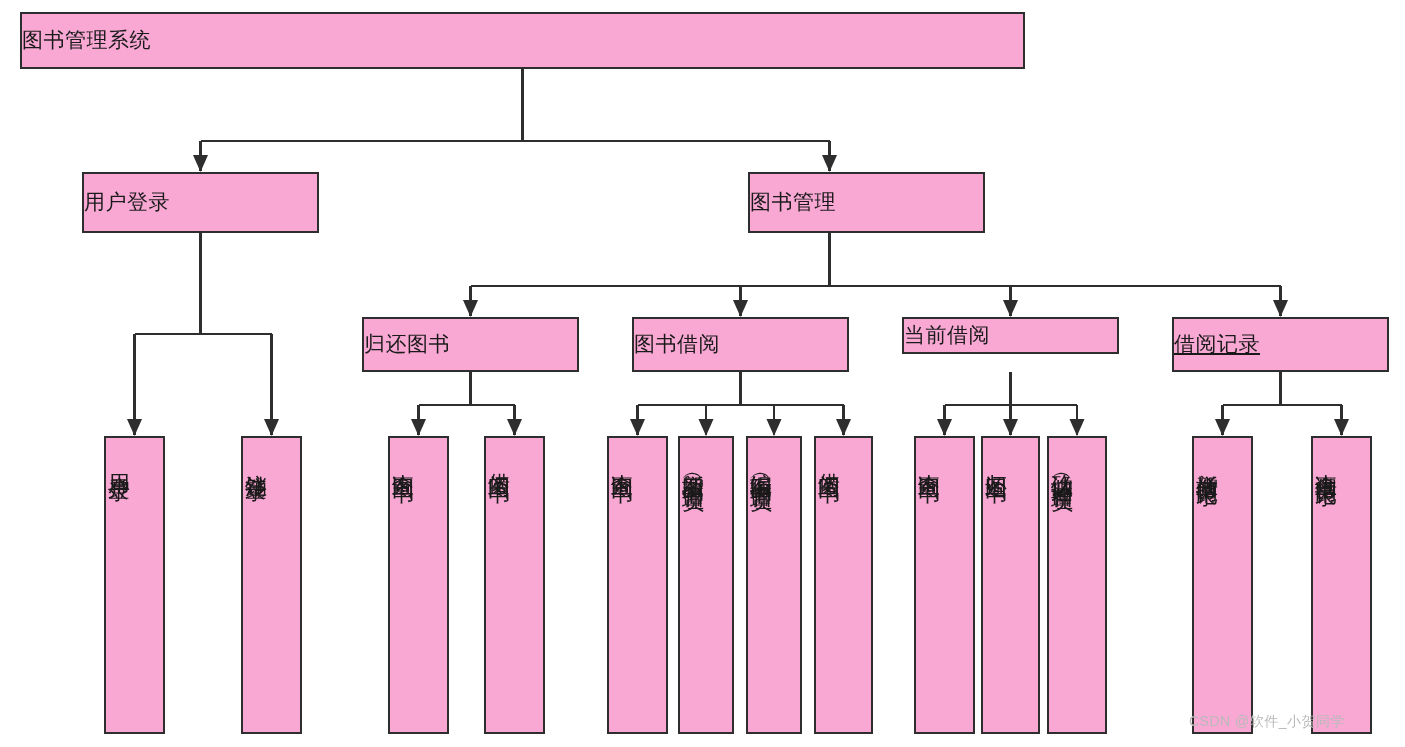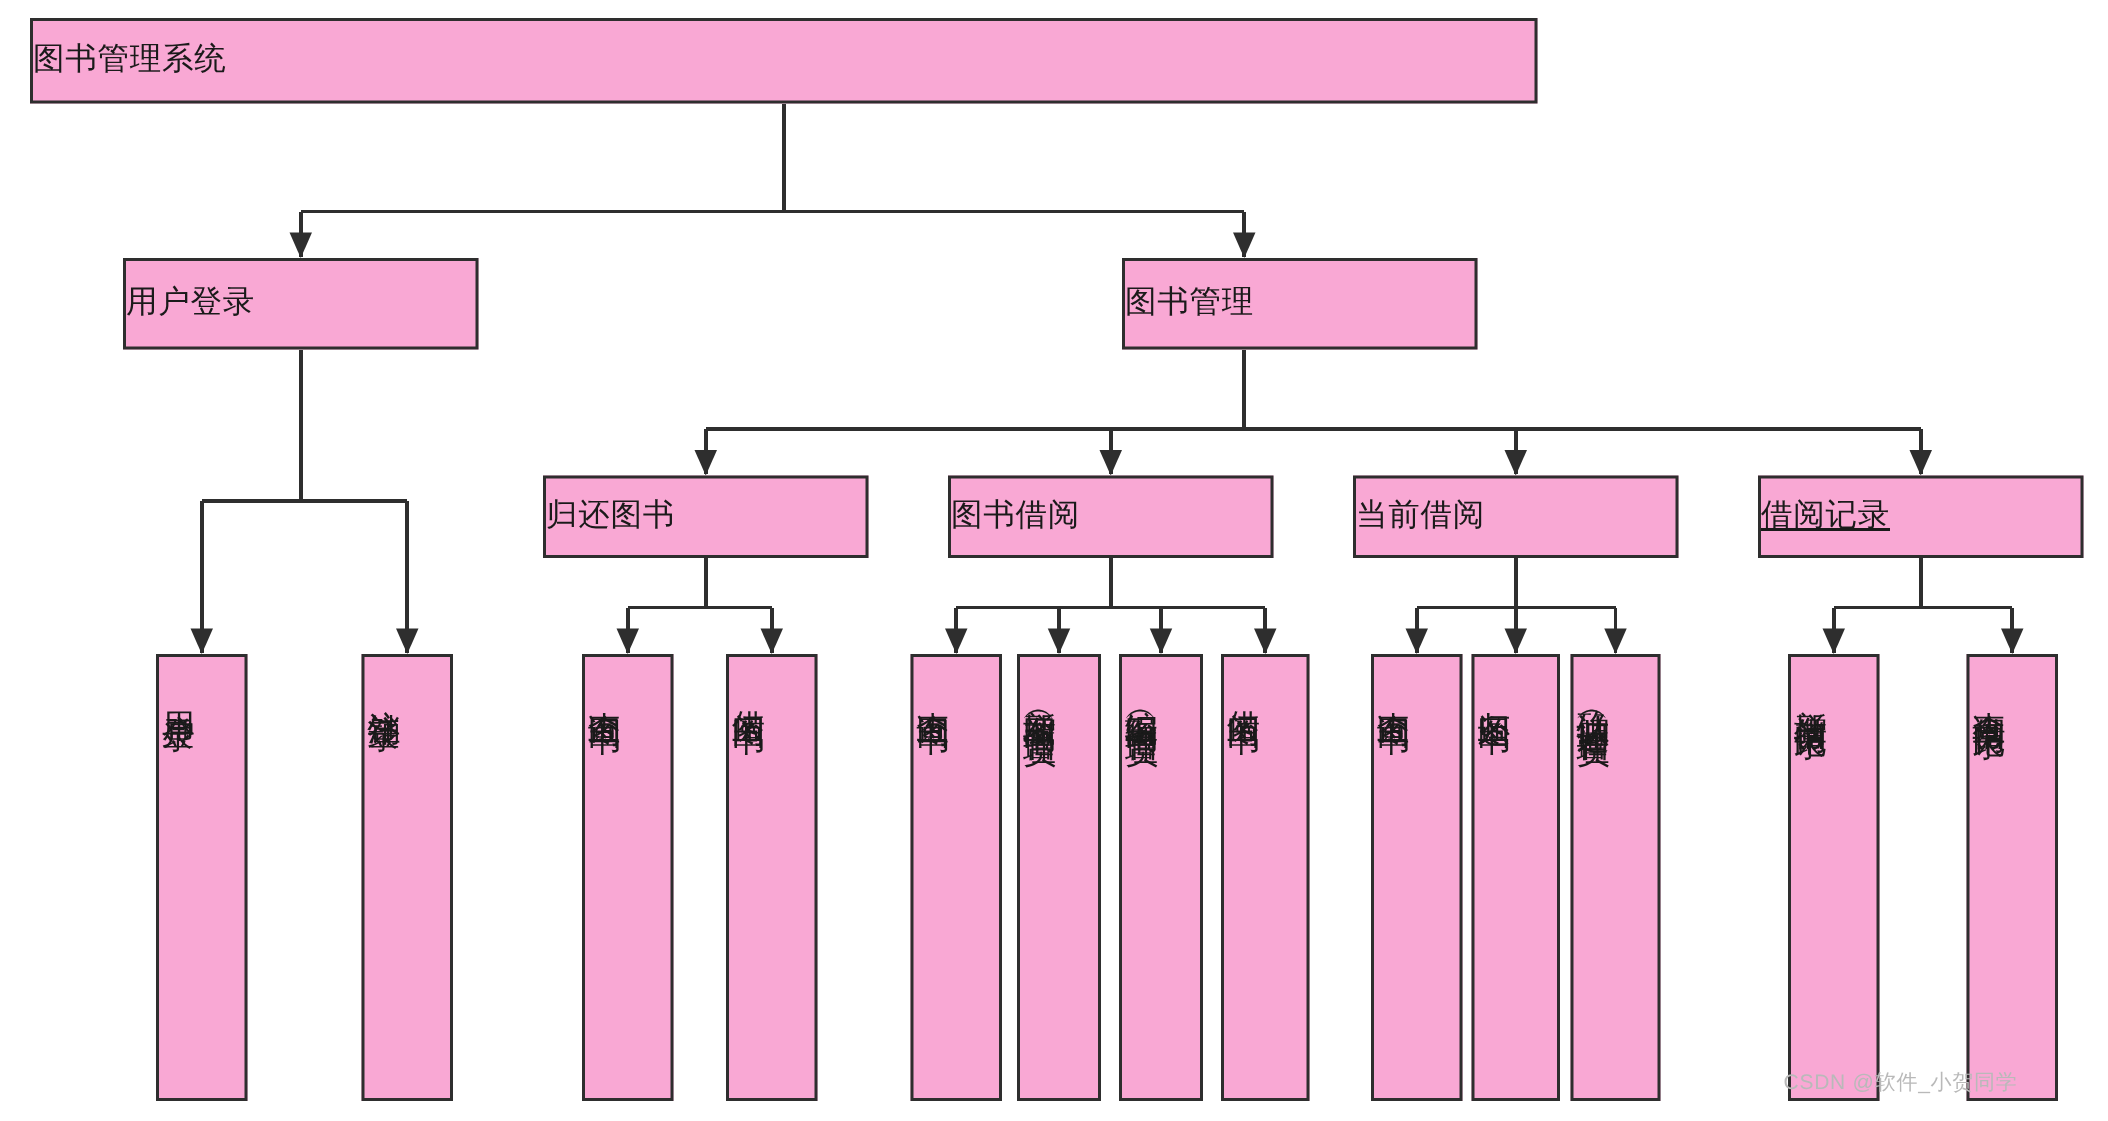--- a/index.html
+++ b/index.html
@@ -138,21 +138,21 @@
   <div class="node horizontal" style="left: 711px; top: 172px; width: 237px; height: 61px; margin-left: 37px;">
     <span class="lbl">图书管理</span>
   </div>
 
   <div class="node horizontal" style="left: 362px; top: 317px; width: 217px; height: 55px;">
     <span class="lbl">归还图书</span>
   </div>
   <div class="node horizontal" style="left: 632px; top: 317px; width: 217px; height: 55px;">
     <span class="lbl">图书借阅</span>
   </div>
-  <div class="node horizontal" style="left: 902px; top: 317px; width: 217px; height: 55px;">
+  <div class="node horizontal" style="left: 902px; top: 317px; width: 217px; height: 37px;">
     <span class="lbl">当前借阅</span>
   </div>
   <div class="node horizontal" style="left: 1172px; top: 317px; width: 217px; height: 55px; text-decoration: underline;">
     <span class="lbl">借阅记录</span>
   </div>
 
   <div class="node vertical" style="left: 104px; top: 436px; width: 61px; height: 298px;">
     <span class="lbl">用户登录</span>
   </div>
   <div class="node vertical" style="left: 241px; top: 436px; width: 61px; height: 298px;">

